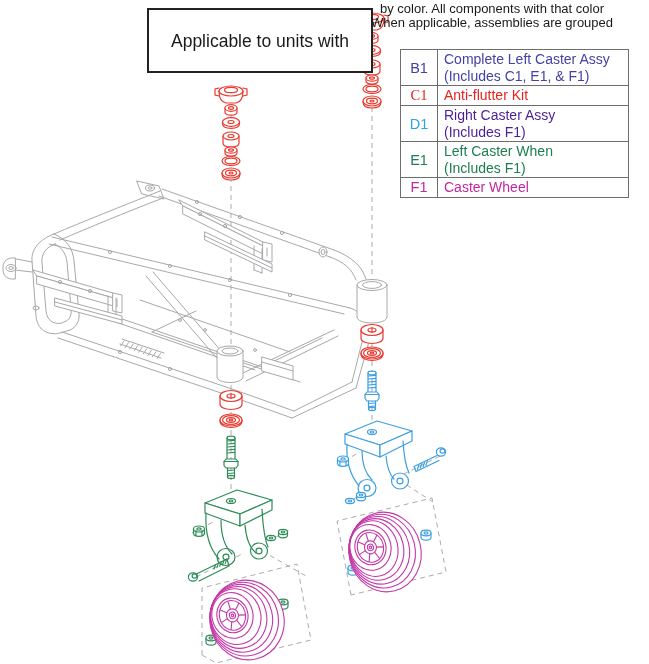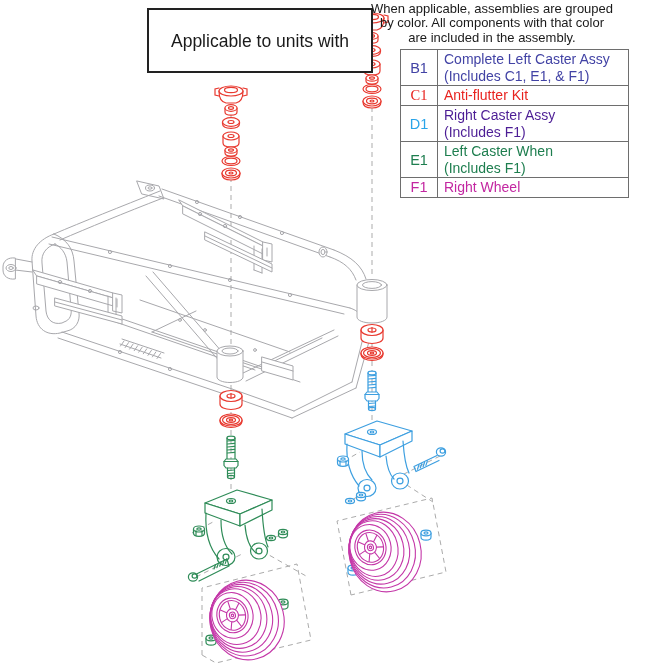--- a/index.html
+++ b/index.html
@@ -350,23 +350,22 @@
       <ellipse cx="372" cy="544" rx="3" ry="3.3"></ellipse>
       <ellipse cx="372" cy="544" rx="1.2" ry="1.3"></ellipse>
     </g>
   </svg>
 
   <div class="note-box">
     <span>Applicable to units with</span>
   </div>
 
   <div class="color-note">
+    <span>by color. All components with that color</span>
     <span>When applicable, assemblies are grouped</span>
-    <span>by color. All components with that color</span>
-    <span>are included in the assembly.</span>
   </div>
 
   <div class="legend">
     <div class="lrow">
       <div class="lcode" style="color: rgb(66, 67, 165);">B1</div>
       <div class="ldesc" style="color: rgb(66, 67, 165);">
         <span>Complete Left Caster Assy</span>
         <span>(Includes C1, E1, &amp; F1)</span>
       </div>
     </div>
@@ -387,19 +386,19 @@
     <div class="lrow">
       <div class="lcode" style="color: rgb(30, 126, 79);">E1</div>
       <div class="ldesc" style="color: rgb(30, 126, 79);">
         <span>Left Caster When</span>
         <span>(Includes F1)</span>
       </div>
     </div>
     <div class="lrow">
       <div class="lcode" style="color: rgb(195, 39, 161);">F1</div>
       <div class="ldesc" style="color: rgb(195, 39, 161);">
-        <span>Right Wheel</span>
+        <span>Caster Wheel</span>
         <span></span>
       </div>
     </div>
   </div>
 
 </div>
 
 </body></html>

